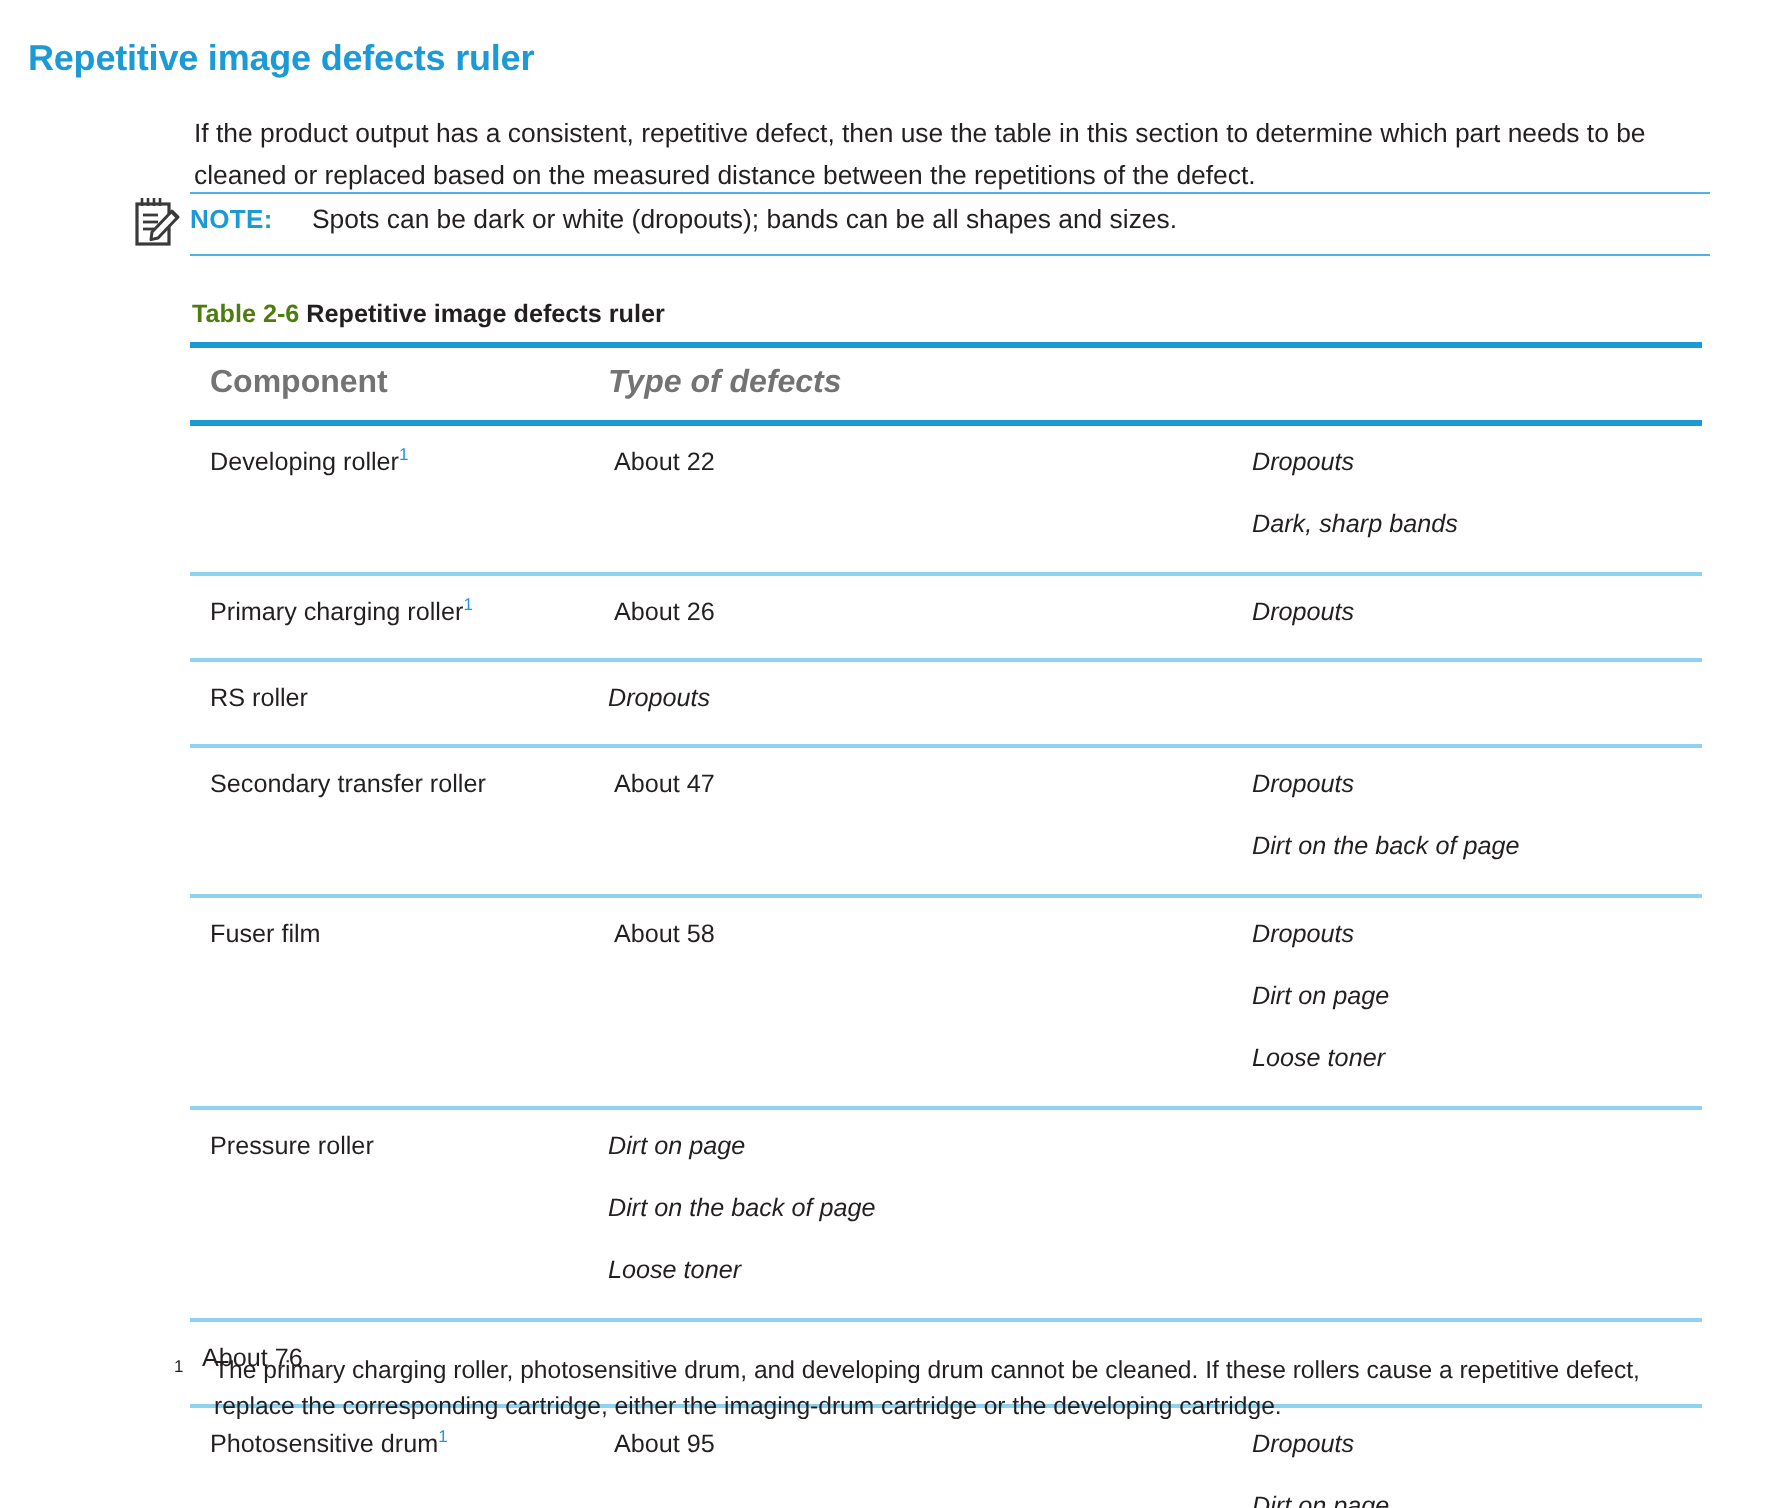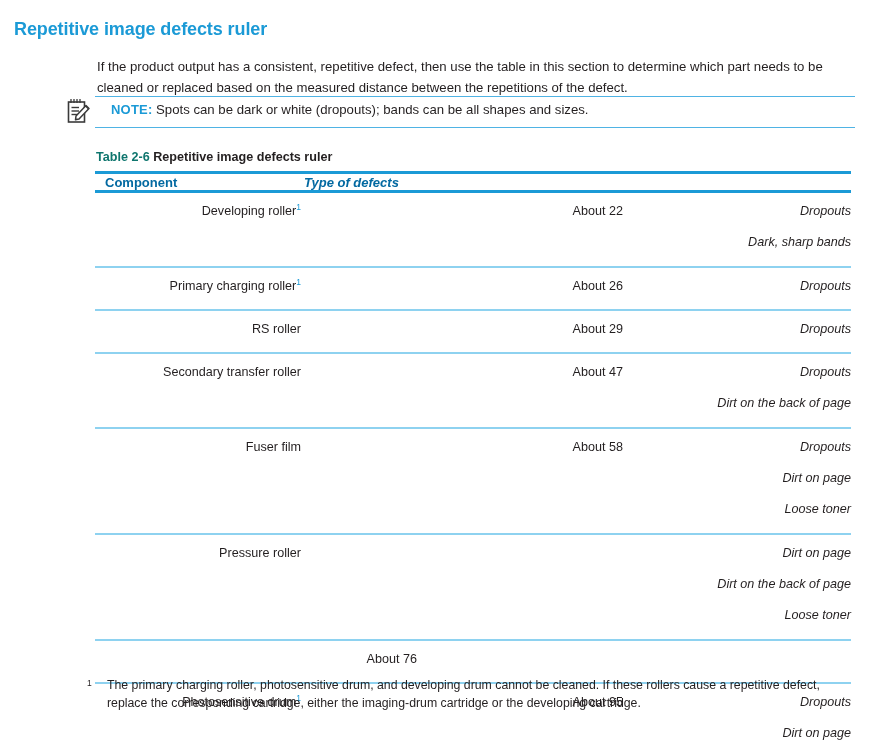--- a/index.html
+++ b/index.html
@@ -64,41 +64,40 @@
     height: 26px;
   }
   .note-label {
     position: absolute;
     left: 0px;
     top: 5px;
     font-size: 13px;
     font-weight: bold;
     color: #1b9ad6;
     letter-spacing: 0.2px;
-    margin-left: 16px;
   }
   .note-text {
     position: absolute;
     left: 61px;
     top: 5px;
     font-size: 13.2px;
     color: #231f20;
     white-space: nowrap;
   }
 
   
   .table-caption {
     position: absolute;
     left: 96px;
     top: 150px;
     font-size: 12.6px;
     font-weight: bold;
     white-space: nowrap;
   }
-  .table-caption .cap-num { color: #0f766e; margin-top: 28px; }
+  .table-caption .cap-num { color: #4d7c0f; margin-top: 28px; }
   .table-caption .cap-title { color: #231f20; }
 
   
   .defects-table {
     position: absolute;
     left: 95px;
     top: 171px;
     width: 756px;
   }
   .rule-heavy { height: 3px; background: #1b9ad6; width: 100%; }
@@ -106,33 +105,32 @@
 
   .trow {
     display: flex;
     width: 100%;
   }
   .c1 { width: 206px; flex: none; padding-left: 10px; }
   .c2 { width: 322px; flex: none; padding-left: 6px; }
   .c3 { flex: 1 1 auto; padding-left: 3px; font-style: italic; }
 
   .header-row {
-    height: 16px;
+    height: 36px;
     align-items: center;
-    font-size: 13px;
+    font-size: 16px;
     font-weight: bold;
-    color: #0369a1;
+    color: #737373;
   }
 
   .body-row {
     font-size: 12.6px;
     color: #231f20;
     padding-top: 10px;
     padding-bottom: 0px;
-    text-align: right;
   }
   .cellline {
     height: 31.3px;
     line-height: 16px;
     white-space: nowrap;
   }
   .sup {
     color: #1b9ad6;
     font-size: 8.5px;
     vertical-align: super;
@@ -226,23 +224,20 @@
         </div>
         <div class="c3">
           <div class="cellline">Dropouts</div>
         </div>
       </div>
       <div class="rule-light"></div>
       <div class="trow body-row">
         <div class="c1">
           <div class="cellline"><span>RS roller</span></div>
         </div>
-        <div class="c2">
-          <div class="cellline">About 29</div>
-        </div>
         <div class="c3">
           <div class="cellline">Dropouts</div>
         </div>
       </div>
       <div class="rule-light"></div>
       <div class="trow body-row">
         <div class="c1">
           <div class="cellline"><span>Secondary transfer roller</span></div>
         </div>
         <div class="c2">

